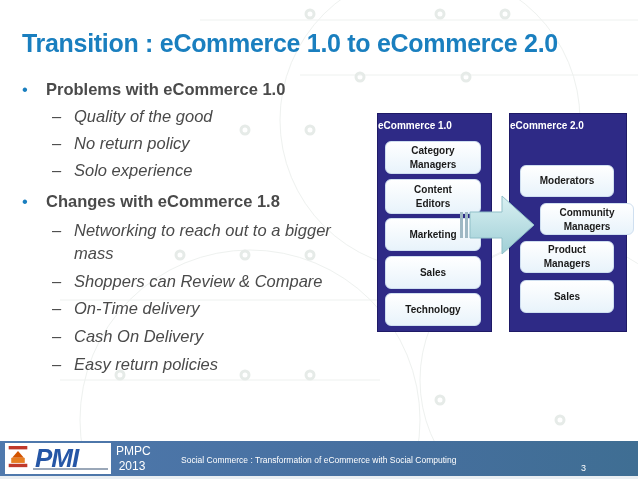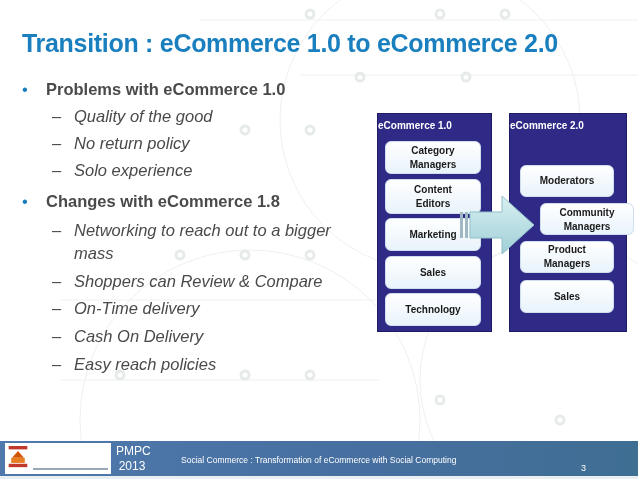--- a/index.html
+++ b/index.html
@@ -135,21 +135,21 @@
   <div class="b2" style="top:299px;">
     <span class="dash">–</span>
     <span class="txt">On-Time delivery</span>
   </div>
   <div class="b2" style="top:327px;">
     <span class="dash">–</span>
     <span class="txt">Cash On Delivery</span>
   </div>
   <div class="b2" style="top:355px;">
     <span class="dash">–</span>
-    <span class="txt">Easy reach policies</span>
+    <span class="txt">Easy return policies</span>
   </div>
 </div>
 
 <div class="panel" style="left:377px; top:113px; width:113px; height:217px;">
   <div class="panel-title">eCommerce 1.0</div>
 </div>
 <div class="box" style="left:385px; top:141px; width:94px; height:31px;">
   <div><span>Category</span><br><span>Managers</span></div>
 </div>
 <div class="box" style="left:385px; top:179px; width:94px; height:33px;">
@@ -195,20 +195,21 @@
 
 <div class="footer"></div>
 <div class="footer-strip"></div>
 <div class="logo">
   <svg class="logo-emblem" width="22" height="26" viewBox="0 0 22 26">
     <rect x="0" y="0" width="22" height="4" fill="#c0392b"></rect>
     <path d="M11 6 L18 14 H4 Z" fill="#d35400"></path>
     <rect x="3" y="14" width="16" height="6" fill="#e67e22"></rect>
     <rect x="0" y="21" width="22" height="4" fill="#c0392b"></rect>
   </svg>
+  <span class="logo-text">PMI</span>
   <div class="logo-sub"></div>
 </div>
 <div class="pmpc">
   <div>PMPC</div>
   <div>2013</div>
 </div>
 <div class="footer-text">Social Commerce : Transformation of eCommerce with Social Computing</div>
 <div class="page-num">3</div>
 
 </body></html>

